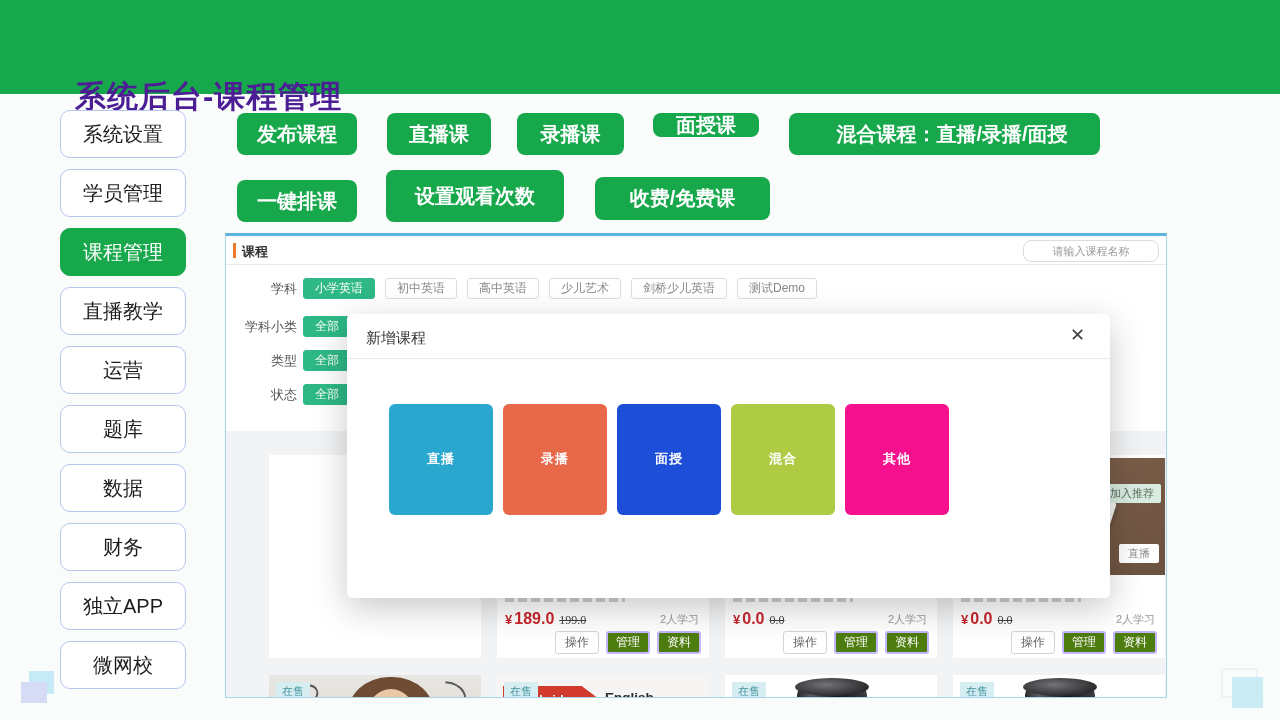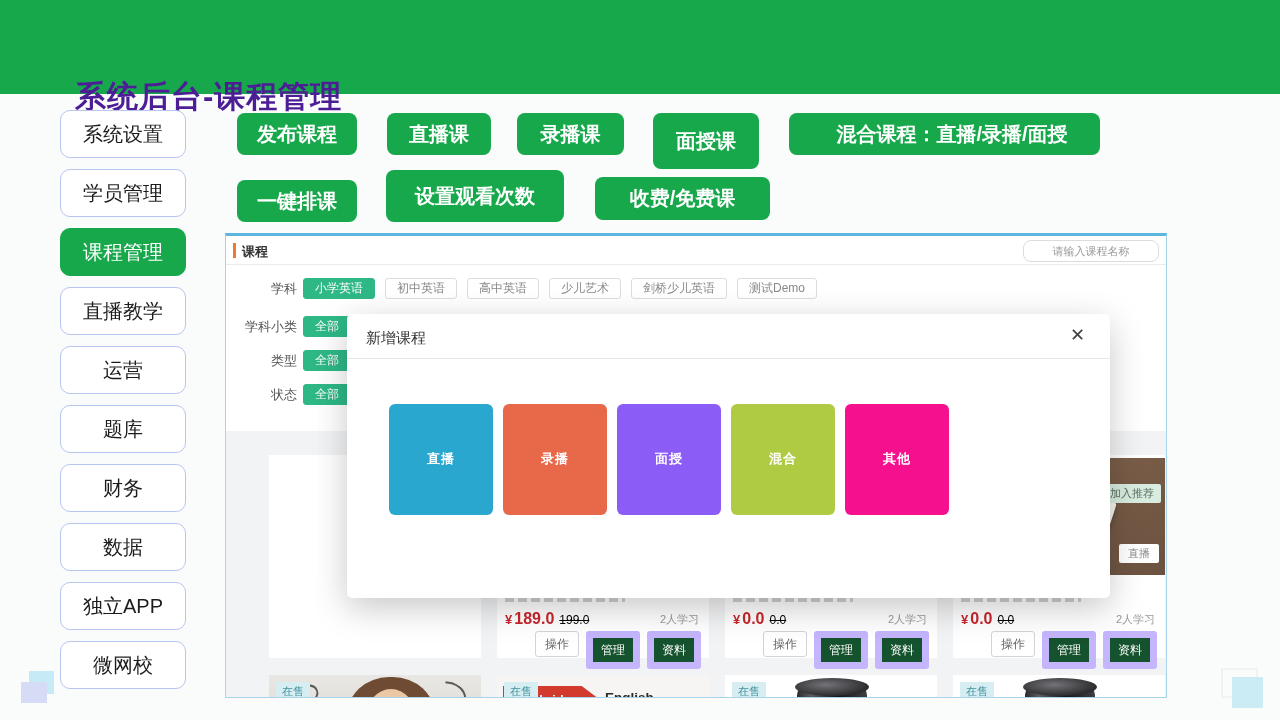--- a/index.html
+++ b/index.html
@@ -23,21 +23,21 @@
   .side-btn.active { background:#17a84c; border-color:#17a84c; color:#fff; }
 
   
   .feat { position:absolute; background:#17a84c; border:none; border-radius:8px;
           color:#fff; font-size:20px; font-weight:bold;
           display:flex; align-items:center; justify-content:center; cursor:pointer;
           font-family:inherit; }
   .f0 { left:237px; top:113px; width:120px; height:42px; }
   .f1 { left:387px; top:113px; width:104px; height:42px; }
   .f2 { left:517px; top:113px; width:107px; height:42px; }
-  .f3 { left:653px; top:113px; width:106px; height:56px; }
+  .f3 { left:653px; top:113px; width:106px; height:24px; }
   .f4 { left:789px; top:113px; width:311px; height:42px;padding-left:15px; }
   .f5 { left:237px; top:180px; width:120px; height:42px; }
   .f6 { left:386px; top:170px; width:178px; height:52px; }
   .f7 { left:595px; top:177px; width:175px; height:43px; }
 
   
   .panel { position:absolute; left:225px; top:233px; width:942px; height:465px;
            background:#fff; border:1px solid #a7d4ea; border-top:3px solid #5cb6de;
            overflow:hidden; }
   .panel-head { position:absolute; left:0; top:0; right:0; height:29px;
@@ -82,29 +82,29 @@
            color:#5c6e62; font-size:11px; padding:2px 7px; border-radius:2px;margin-top:16px; }
   .tag-live { position:absolute; right:6px; bottom:12px; background:#fff;
            color:#8a8a8a; font-size:11px; padding:2px 9px; border-radius:2px; }
 
   .title-sliver { position:absolute; left:8px; top:141px; width:120px; height:6px;
            background:repeating-linear-gradient(90deg,#c4c4c4 0 9px,transparent 9px 13px);
            opacity:.8; }
   .price-row { position:absolute; left:8px; right:10px; top:155px; height:20px; }
   .yen { color:#c8262c; font-size:13px; font-weight:bold; }
   .price { color:#c8262c; font-size:16px; font-weight:bold; margin-left:2px; }
-  .old-price { color:#000000; font-size:12px; text-decoration:line-through;
-               margin-left:5px; }
+  .old-price { color:#404040; font-size:12px; text-decoration:line-through;
+               margin-left:5px;font-family:Liberation Serif, serif; }
   .students { position:absolute; right:0; top:2px; color:#999; font-size:11px; }
   .btn-row { position:absolute; right:8px; top:176px; display:flex; gap:7px; }
-  .mini-btn { min-width:44px; height:23px; padding:12px 8px; font-size:12px;
+  .mini-btn { min-width:44px; height:23px; padding:4px 8px; font-size:12px;
               display:flex; align-items:center; justify-content:center;
               border-radius:3px; cursor:pointer; font-family:inherit; }
   .mini-btn.plain { background:#fff; border:1px solid #d4d4d4; color:#666; }
-  .mini-btn.blue  { background:#14532d; border:7px solid #c4b5fd; color:#fff; }
+  .mini-btn.blue  { background:#4d7c0f; border:2px solid #c4b5fd; color:#fff; }
 
   .thumb-card { position:absolute; top:439px; width:212px; height:60px;
                 background:#fff; overflow:hidden; }
   .badge-sale { position:absolute; left:7px; top:7px; background:#d6eef2;
                 color:#43929e; font-size:11px; padding:2px 6px; z-index:3; }
 
   .photo-woman { background:linear-gradient(180deg,#e9e7e3,#ddd9d3); }
   .hair { position:absolute; left:78px; top:2px; width:88px; height:80px;
           background:#6f4b34; border-radius:48% 48% 40% 40%; }
   .face { position:absolute; left:97px; top:14px; width:50px; height:58px;
@@ -161,22 +161,22 @@
   <h1>系统后台-课程管理</h1>
 </div>
 
 <nav class="sidebar">
   <div class="side-btn">系统设置</div>
   <div class="side-btn">学员管理</div>
   <div class="side-btn active">课程管理</div>
   <div class="side-btn">直播教学</div>
   <div class="side-btn">运营</div>
   <div class="side-btn">题库</div>
+  <div class="side-btn">数据</div>
   <div class="side-btn">财务</div>
-  <div class="side-btn">数据</div>
   <div class="side-btn">独立APP</div>
   <div class="side-btn">微网校</div>
 </nav>
 
 <button class="feat f0">发布课程</button>
 <button class="feat f1">直播课</button>
 <button class="feat f2">录播课</button>
 <button class="feat f3">面授课</button>
 <button class="feat f4">混合课程：直播/录播/面授</button>
 <button class="feat f5">一键排课</button>
@@ -300,21 +300,21 @@
   <span class="modal-title">新增课程</span>
   <span class="modal-close">✕</span>
   <div class="modal-divider"></div>
   <div class="type-cards">
     <div class="type-card" style="background-color: rgb(42, 167, 206);">
       <span class="type-label">直播</span>
     </div>
     <div class="type-card" style="background-color: rgb(232, 104, 74);">
       <span class="type-label">录播</span>
     </div>
-    <div class="type-card" style="background-color: #8b5cf6;">
+    <div class="type-card" style="background-color: #1d4ed8;">
       <span class="type-label">面授</span>
     </div>
     <div class="type-card" style="background-color: rgb(175, 203, 68);">
       <span class="type-label">混合</span>
     </div>
     <div class="type-card" style="background-color: rgb(245, 17, 141);">
       <span class="type-label">其他</span>
     </div>
   </div>
 </div>

